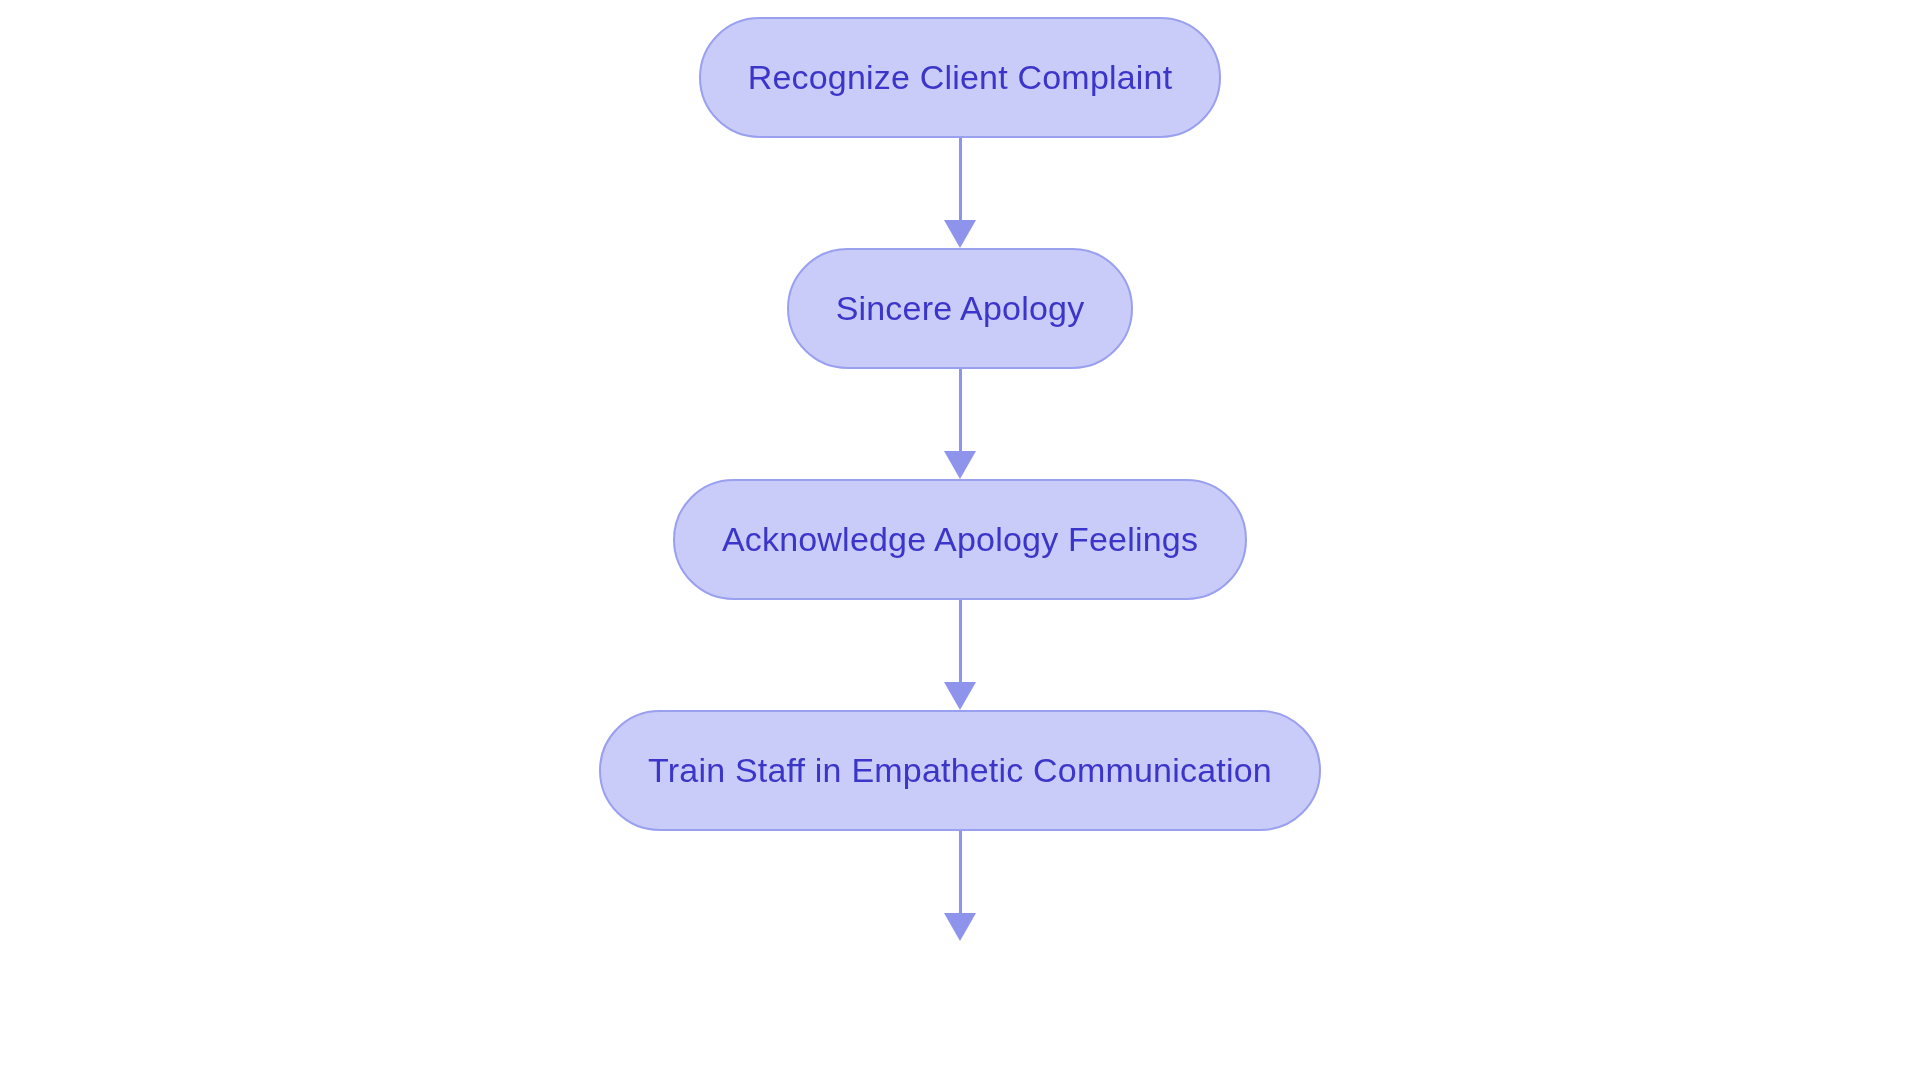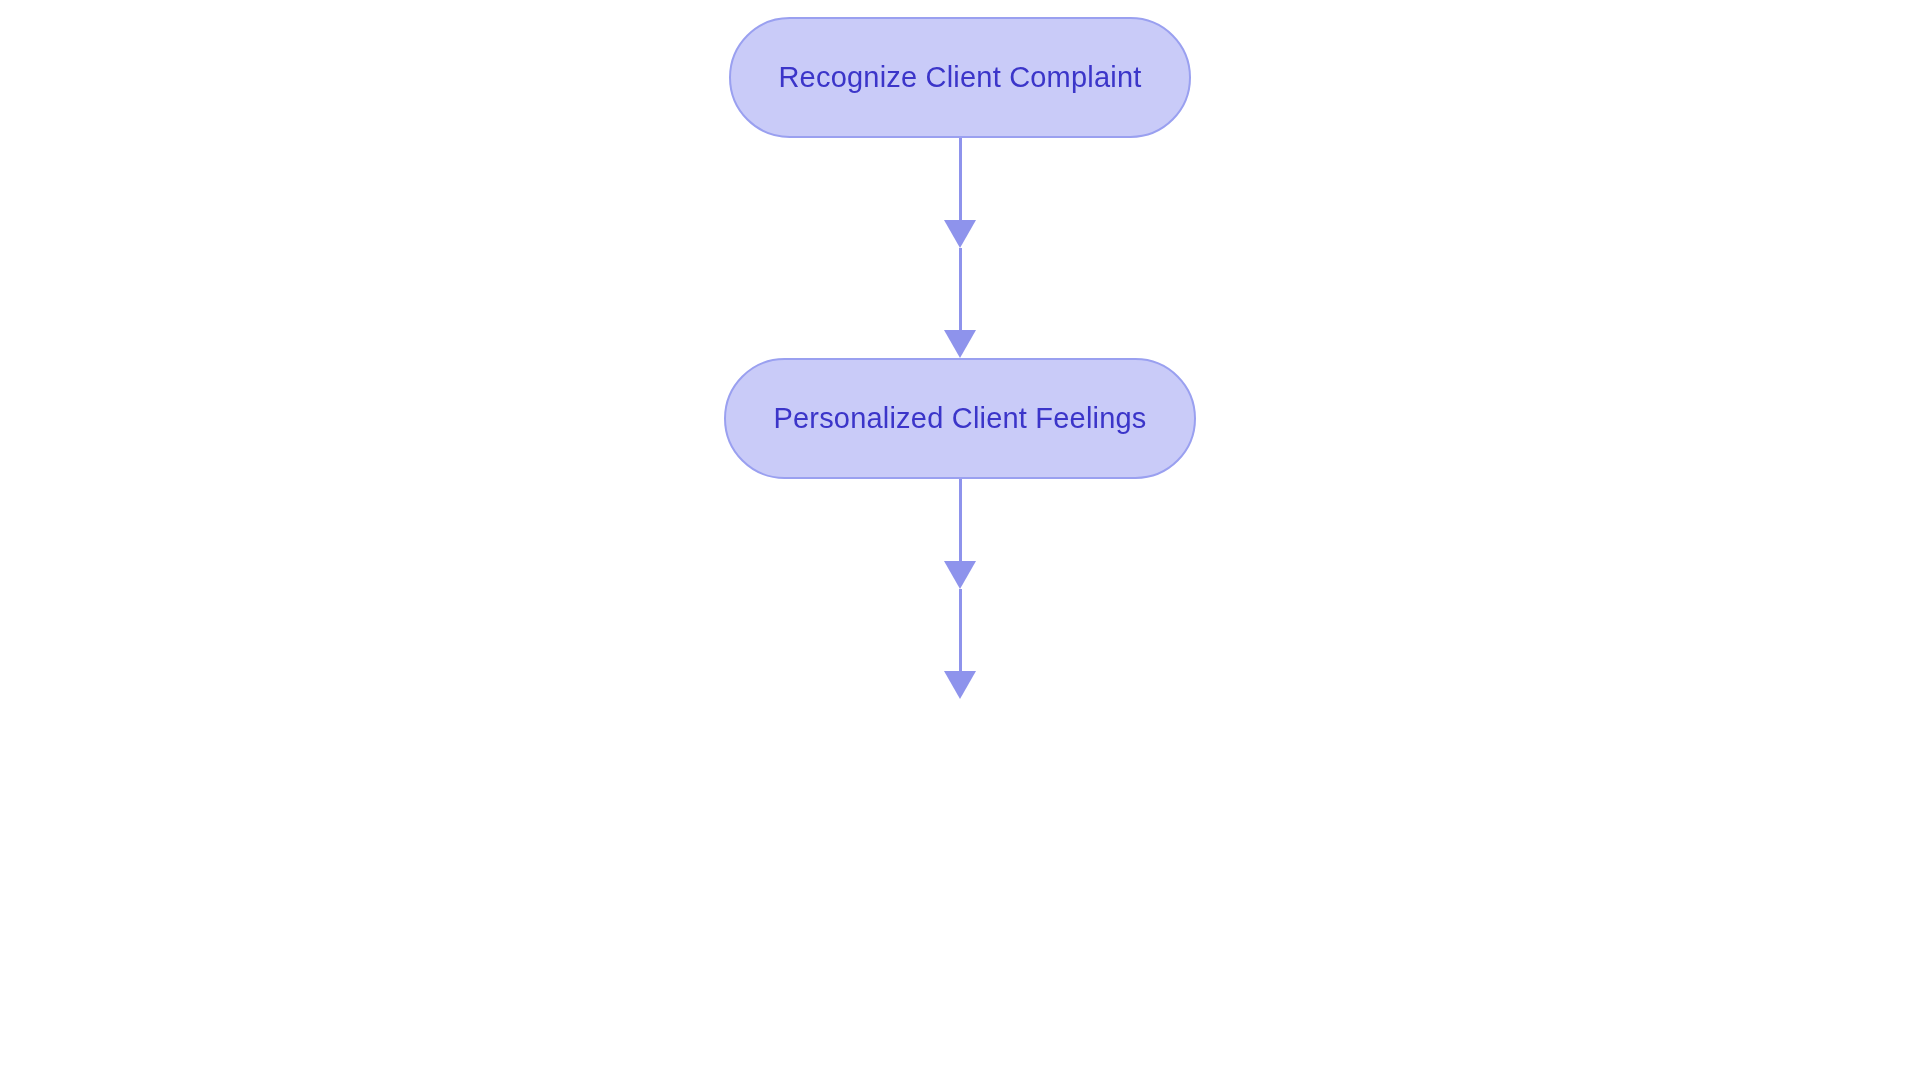--- a/index.html
+++ b/index.html
@@ -28,21 +28,21 @@
     align-items: center;
   }
   .node {
     box-sizing: border-box;
     height: 121px;
     padding: 11px 47px;
     border: 2px solid var(--node-border);
     border-radius: 62px;
     background: var(--node-fill);
     color: var(--text-color);
-    font-size: 29px;
+    font-size: 34px;
     display: flex;
     align-items: center;
     justify-content: center;
     white-space: nowrap;
     flex: 0 0 auto;
   }
   .node span {
     letter-spacing: 0.2px;
   }
   .arrow {
@@ -73,35 +73,41 @@
 
   <div class="node">
     <span>Recognize Client Complaint</span>
   </div>
 
   <div class="arrow">
     <div class="arrow-line"></div>
     <div class="arrow-head"></div>
   </div>
 
+  <div class="node">
+    <span>Sincere Apology</span>
+  </div>
 
   <div class="arrow">
     <div class="arrow-line"></div>
     <div class="arrow-head"></div>
   </div>
 
   <div class="node">
-    <span>Personalized Client Feelings</span>
+    <span>Acknowledge Apology Feelings</span>
   </div>
 
   <div class="arrow">
     <div class="arrow-line"></div>
     <div class="arrow-head"></div>
   </div>
 
+  <div class="node">
+    <span>Train Staff in Empathetic Communication</span>
+  </div>
 
   <div class="arrow">
     <div class="arrow-line"></div>
     <div class="arrow-head"></div>
   </div>
 
 
 </div>
 
 </body></html>

